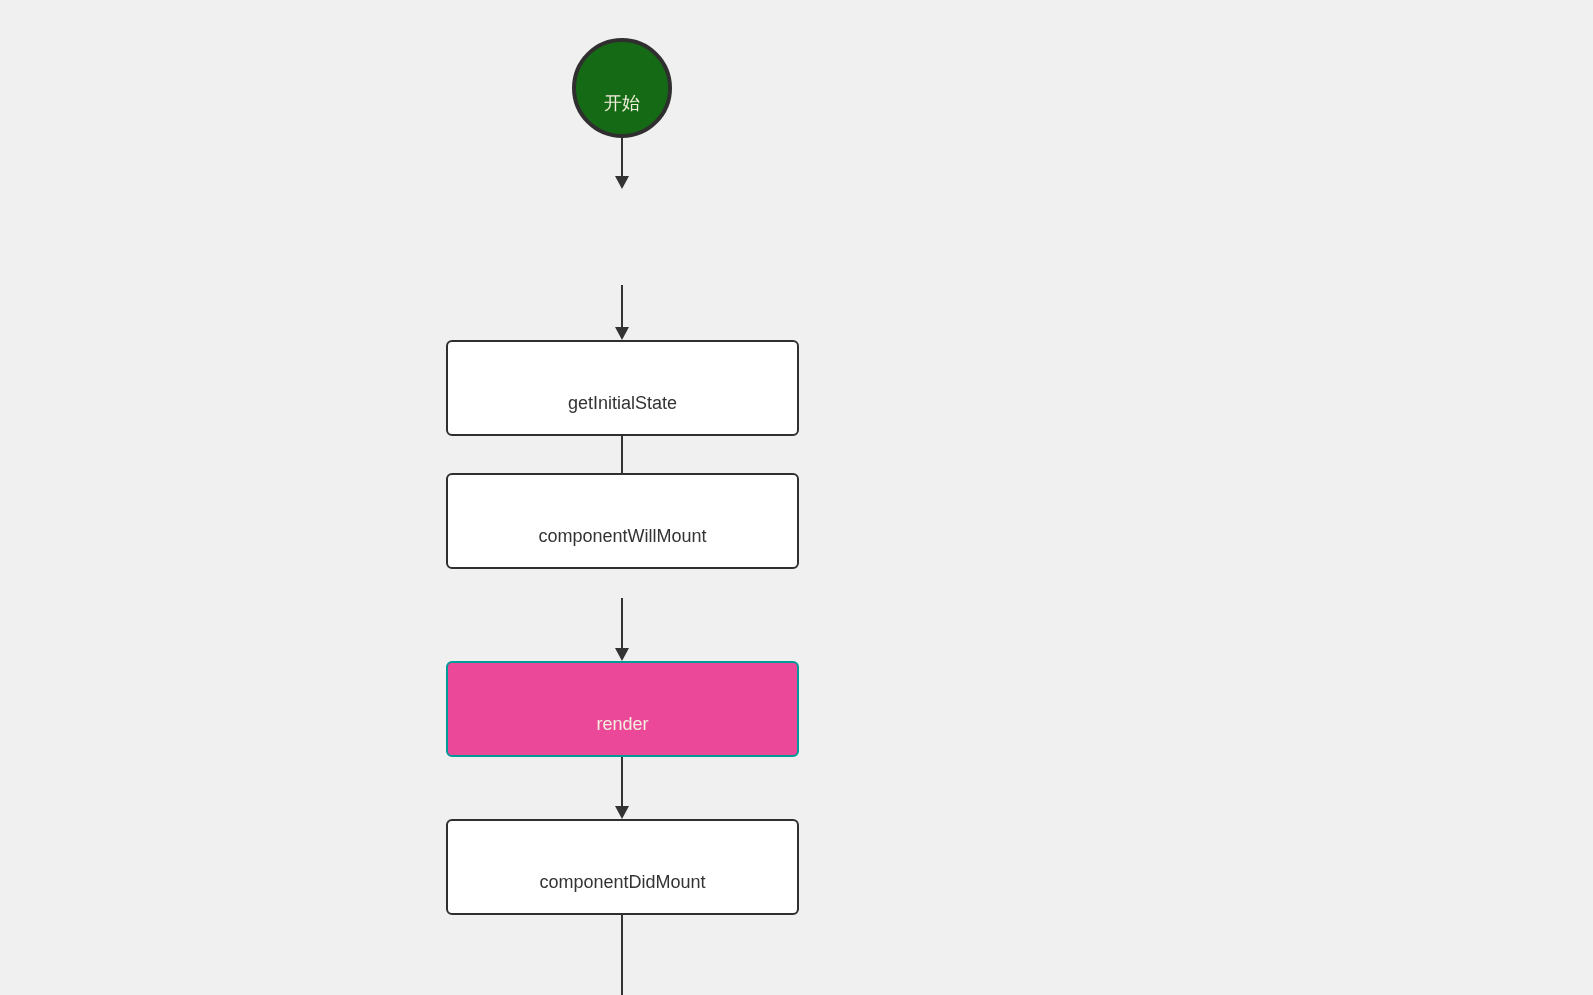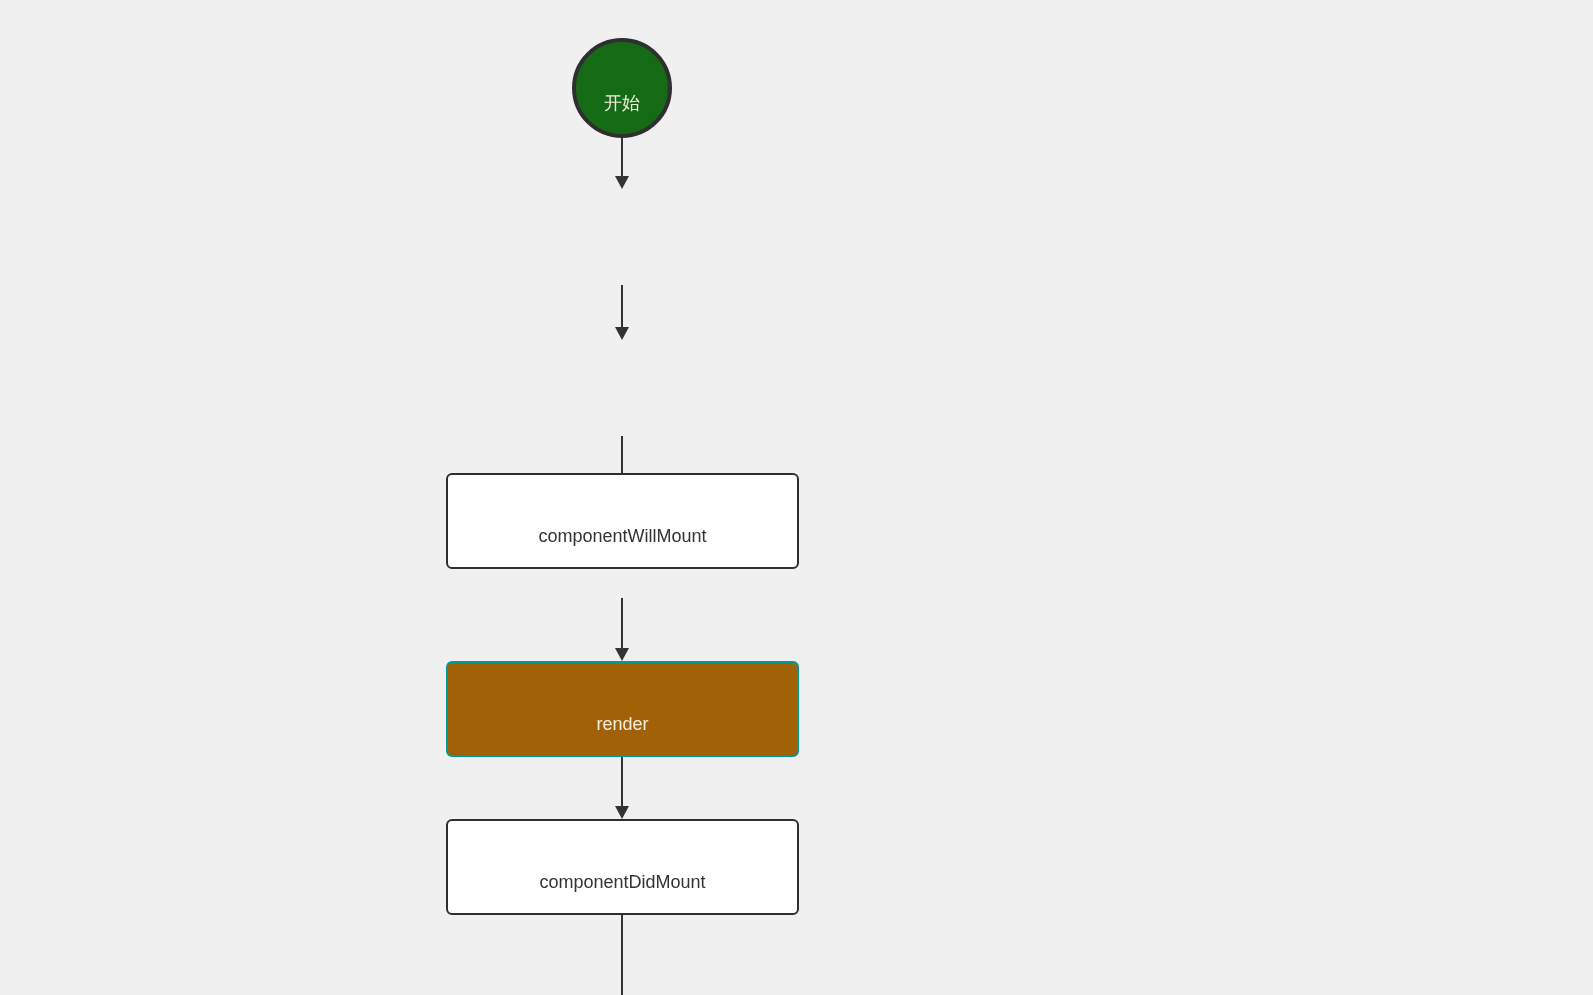--- a/index.html
+++ b/index.html
@@ -47,21 +47,21 @@
     border-radius: 6px;
     color: #333333;
     font-size: 18px;
   }
   .box-1 { top: 189px; }
   .box-2 { top: 340px; }
   .box-3 { top: 473px; }
   .box-4 { top: 661px; }
   .box-5 { top: 819px; }
   .box-render {
-    background: #a16207;
+    background: #ec4899;
     border-color: #009a99;
     color: #f3eedd;
   }
   .edge {
     position: absolute;
     left: 615px;
     width: 14px;
     display: flex;
     flex-direction: column;
     align-items: center;
@@ -98,20 +98,23 @@
     <div class="edge-line"></div>
     <div class="edge-head"></div>
   </div>
 
 
   <div class="edge edge-2">
     <div class="edge-line"></div>
     <div class="edge-head"></div>
   </div>
 
+  <div class="node box box-2">
+    <span class="node-label">getInitialState</span>
+  </div>
 
   <div class="edge edge-3">
     <div class="edge-line"></div>
     <div class="edge-head"></div>
   </div>
 
   <div class="node box box-3">
     <span class="node-label">componentWillMount</span>
   </div>
 

